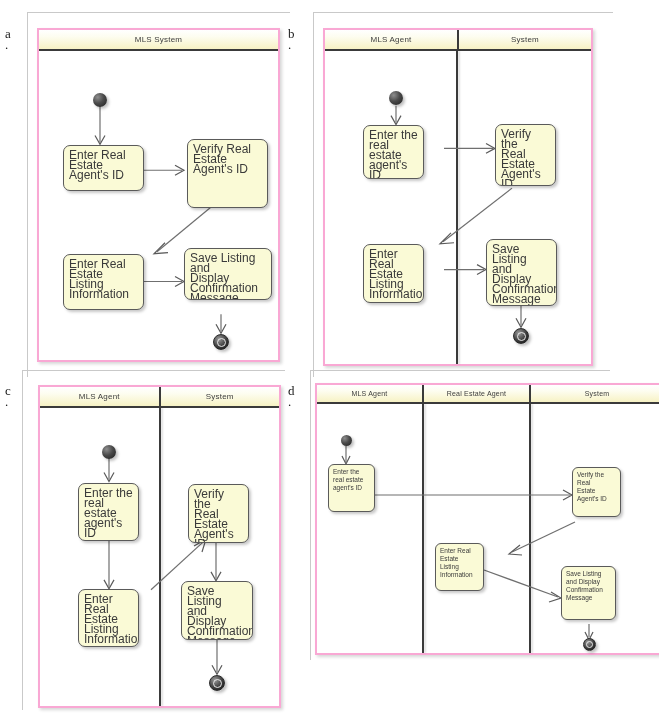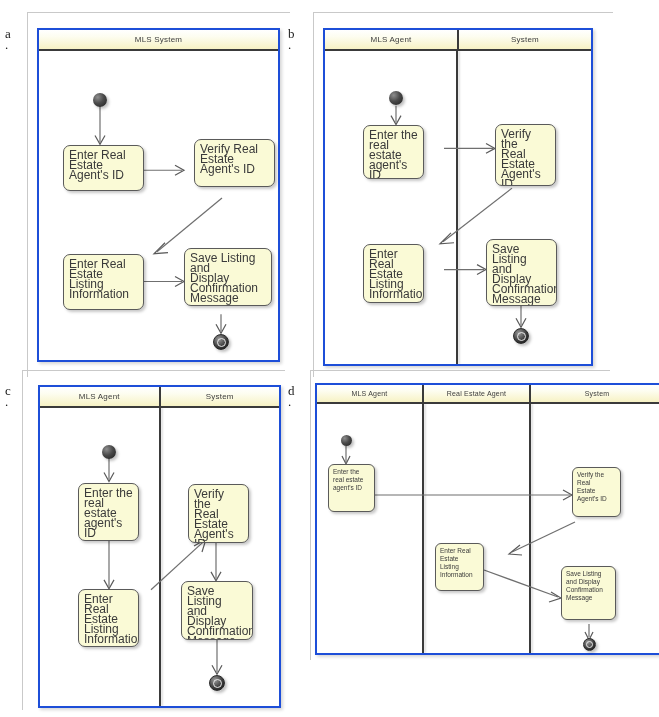--- a/index.html
+++ b/index.html
@@ -35,21 +35,21 @@
   .doc-frame {
     position: absolute;
     box-sizing: border-box;
     border-left: 1px solid #c9c9c9;
     border-top: 1px solid #c9c9c9;
     background: transparent;
   }
   .diagram {
     position: absolute;
     box-sizing: border-box;
-    border: 2px solid #1d4ed8;
+    border: 2px solid #f9a8d4;
     background: #ffffff;
     box-shadow: 2px 2px 3px rgba(0,0,0,0.16);
     padding-left: 25px;
   }
 
   
   .lane-head-row {
     position: absolute;
     left: 0; right: 0; top: 0;
     display: flex;
@@ -175,30 +175,30 @@
         <line x1="182" y1="265" x2="182" y2="282"></line>
         <path class="head" d="M177,275 L182,284 L187,275"></path>
       </svg>
 
       <div class="node-initial" style="left:54px; top:42px;"></div>
 
       <div class="act" style="left:24px; top:94px; width:81px; height:46px;">Enter Real
 Estate
 Agent's ID</div>
 
-      <div class="act" style="left:155px; top:88px; width:81px; height:48px;">Verify Real
+      <div class="act" style="left:148px; top:88px; width:81px; height:69px;">Verify Real
 Estate
 Agent's ID</div>
 
       <div class="act" style="left:24px; top:203px; width:81px; height:56px;">Enter Real
 Estate
 Listing
 Information</div>
 
-      <div class="act" style="left:145px; top:197px; width:88px; height:58px;">Save Listing and
+      <div class="act" style="left:145px; top:197px; width:88px; height:52px;">Save Listing and
 Display
 Confirmation
 Message</div>
 
       <div class="node-final" style="left:174px; top:283px;"></div>
     </div>
   </div>
 </div>
 
 <div class="fig-label" style="left:288px; top:28px;">

